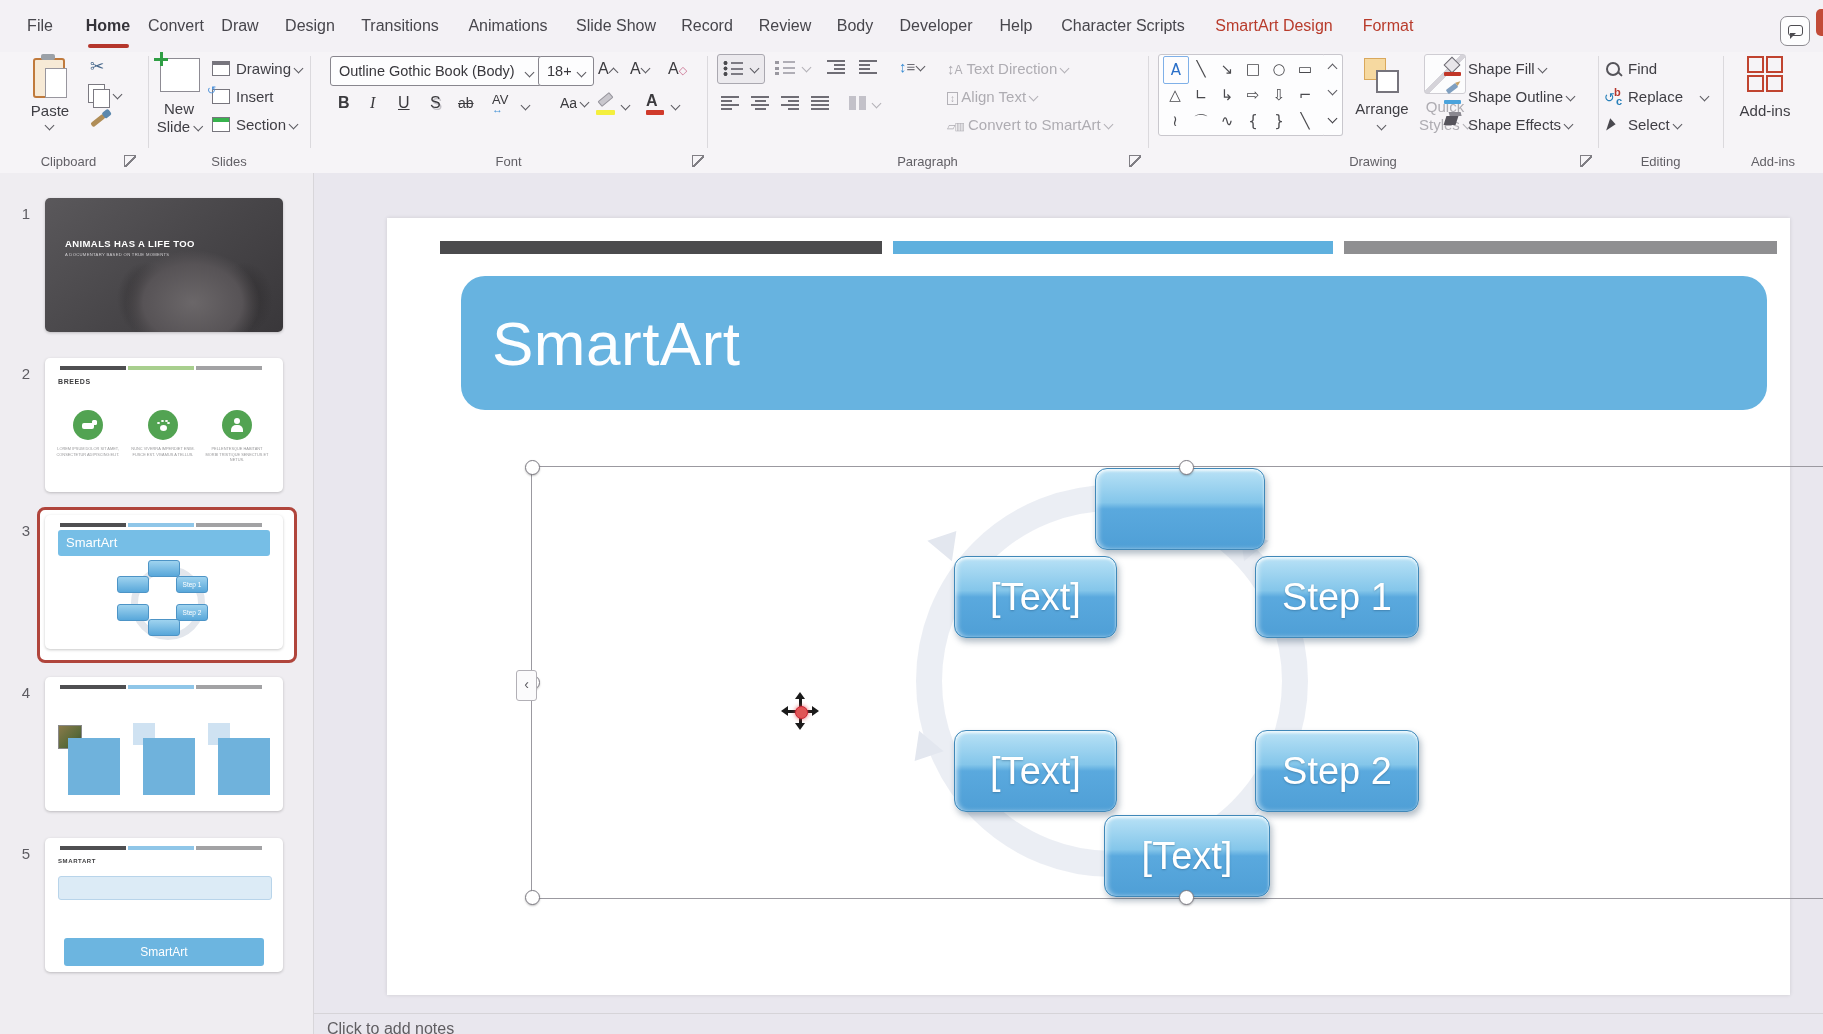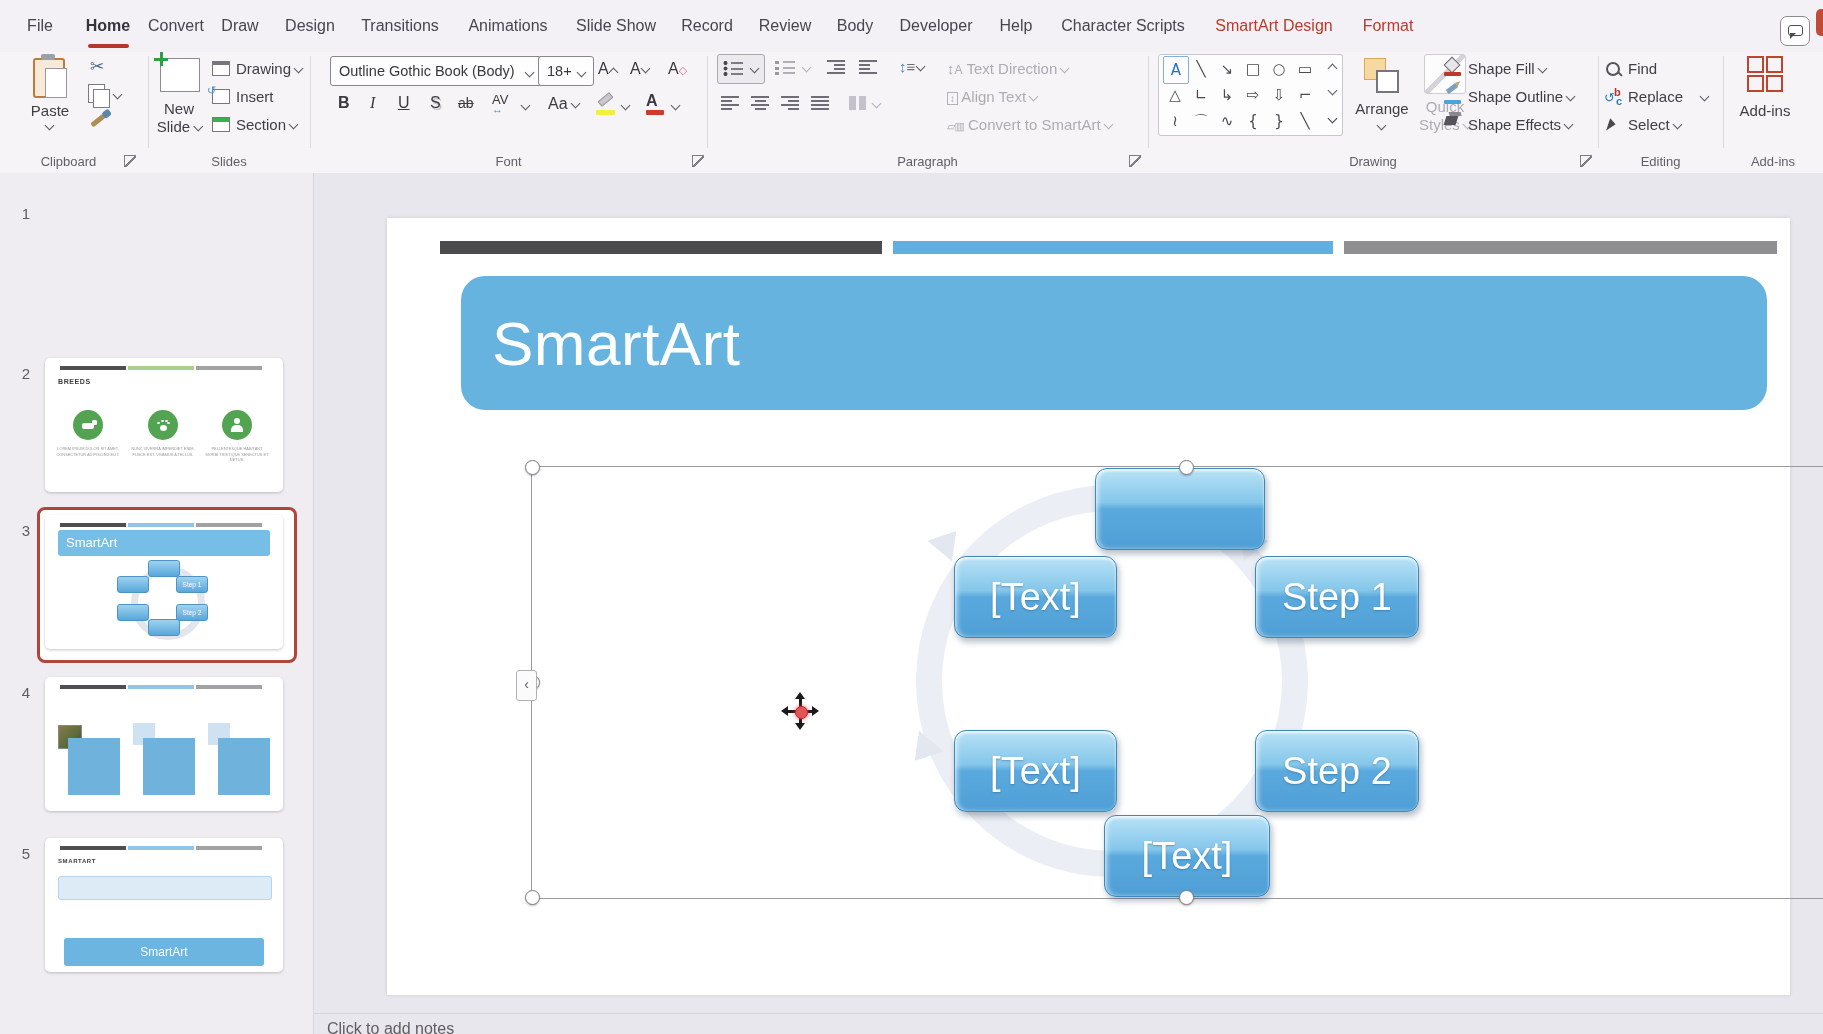--- a/index.html
+++ b/index.html
@@ -242,21 +242,21 @@
       <div class="fbtn" style="left:288px;top:8px">A<i class="cv cvu" style="margin-left:1px"></i></div>
       <div class="fbtn" style="left:320px;top:8px">A<i class="cv" style="margin-left:1px"></i></div>
       <div class="fbtn" style="left:358px;top:8px">A<span style="color:#c96f8f;font-size:11px">◇</span></div>
       <div class="fbtn" style="left:28px;top:42px;font-weight:700">B</div>
       <div class="fbtn" style="left:60px;top:42px;font-style:italic;font-family:'Liberation Serif',serif">I</div>
       <div class="fbtn" style="left:88px;top:42px;text-decoration:underline">U</div>
       <div class="fbtn" style="left:120px;top:42px;text-shadow:1.5px 1.5px 0 #c3c1c7">S</div>
       <div class="fbtn" style="left:148px;top:43px;font-size:14px;text-decoration:line-through">ab</div>
       <div class="fbtn" style="left:182px;top:40px;font-size:13px"><span>AV</span><br><span style="color:#3f8fd4;font-size:11px;position:relative;top:-6px">↔</span></div>
       <i class="cv abs" style="left:212px;top:50px"></i>
-      <div class="fbtn" style="left:238px;top:43px;font-size:16px"><span>Aa</span> <i class="cv"></i></div>
+      <div class="fbtn" style="left:250px;top:43px;font-size:14px"><span>Aa</span> <i class="cv"></i></div>
       <div class="abs" style="left:286px;top:42px">
         <div class="ic-hl-pen" style="left:2px;top:2px"></div>
         <div class="ubar" style="left:0;top:16px;width:19px;background:#f4ef3e"></div>
       </div>
       <i class="cv abs" style="left:312px;top:50px"></i>
       <div class="abs" style="left:336px;top:40px">
         <span class="fbtn" style="position:static;font-weight:700">A</span>
         <div class="ubar" style="left:0;top:18px;width:18px;background:#d03a2b"></div>
       </div>
       <i class="cv abs" style="left:362px;top:50px"></i>
@@ -377,20 +377,25 @@
             <i style="left:19px;top:19px"></i>
         </div>
         <div class="abs btxt ctr" style="left:42px;top:50px">Add-ins</div>
       </div>
       <div class="glabel" style="left:0;width:100px">Add-ins</div>
     </div>
   </div>
 
   <aside class="panel">
     <span class="snum" style="top:32px">1</span>
+    <div class="thumb" style="top:25px">
+      <div class="dogbg"></div>
+      <div class="t1-title">ANIMALS HAS A LIFE TOO</div>
+      <div class="t1-sub">A DOCUMENTARY BASED ON TRUE MOMENTS</div>
+    </div>
 
     <span class="snum" style="top:192px">2</span>
     <div class="thumb" style="top:185px">
       <div class="tbar tb1"></div>
       <div class="tbar tb2" style="background:#a8cf8e"></div>
       <div class="tbar tb3"></div>
       <div class="t2-head">BREEDS</div>
       <div class="gcirc" style="left:28px">
           <div class="dogico"></div>
         </div>

